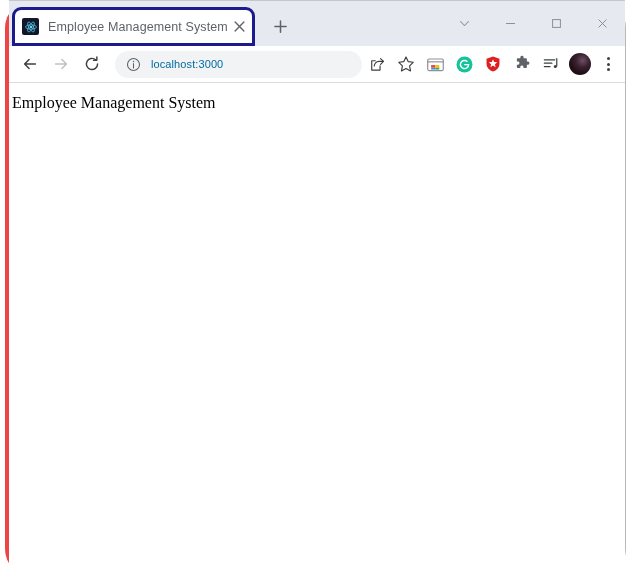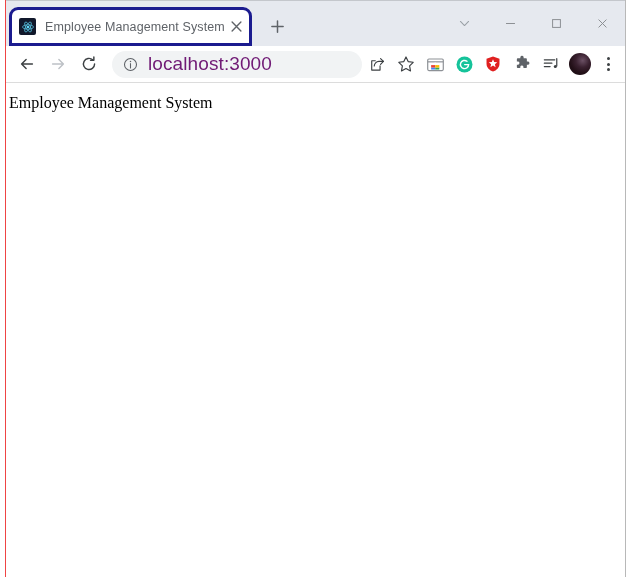--- a/index.html
+++ b/index.html
@@ -14,25 +14,26 @@
     overflow: hidden;
   }
 
   #browser-window {
     position: absolute;
     left: 5px;
     top: 0px;
     width: 621px;
     height: 577px;
     background: #ffffff;
-    border-left: 1px solid #ef4444;
+    border-left: 4px solid #ef4444;
     border-right: 1px solid #b8b8b8;
     box-sizing: border-box;
     display: flex;
     flex-direction: column;
+    border-radius: 28px;
   }
 
   
   .tab-strip {
     position: relative;
     height: 45px;
     background: #e6e9ef;
     border-top: 1px solid #c4c7cc;
     flex: none;
   }
@@ -158,22 +159,22 @@
     height: 17px;
     flex: none;
     margin-right: 9px;
     color: #5f6368;
     display: flex;
     align-items: center;
     justify-content: center;
   }
 
   .omnibox-url {
-    font-size: 19px;
-    color: #701a75;
+    font-size: 11px;
+    color: #0369a1;
     white-space: nowrap;
     overflow: hidden;
     text-overflow: ellipsis;
     letter-spacing: 0.1px;
   }
 
   .tb-icon {
     width: 28px;
     height: 28px;
     flex: none;

